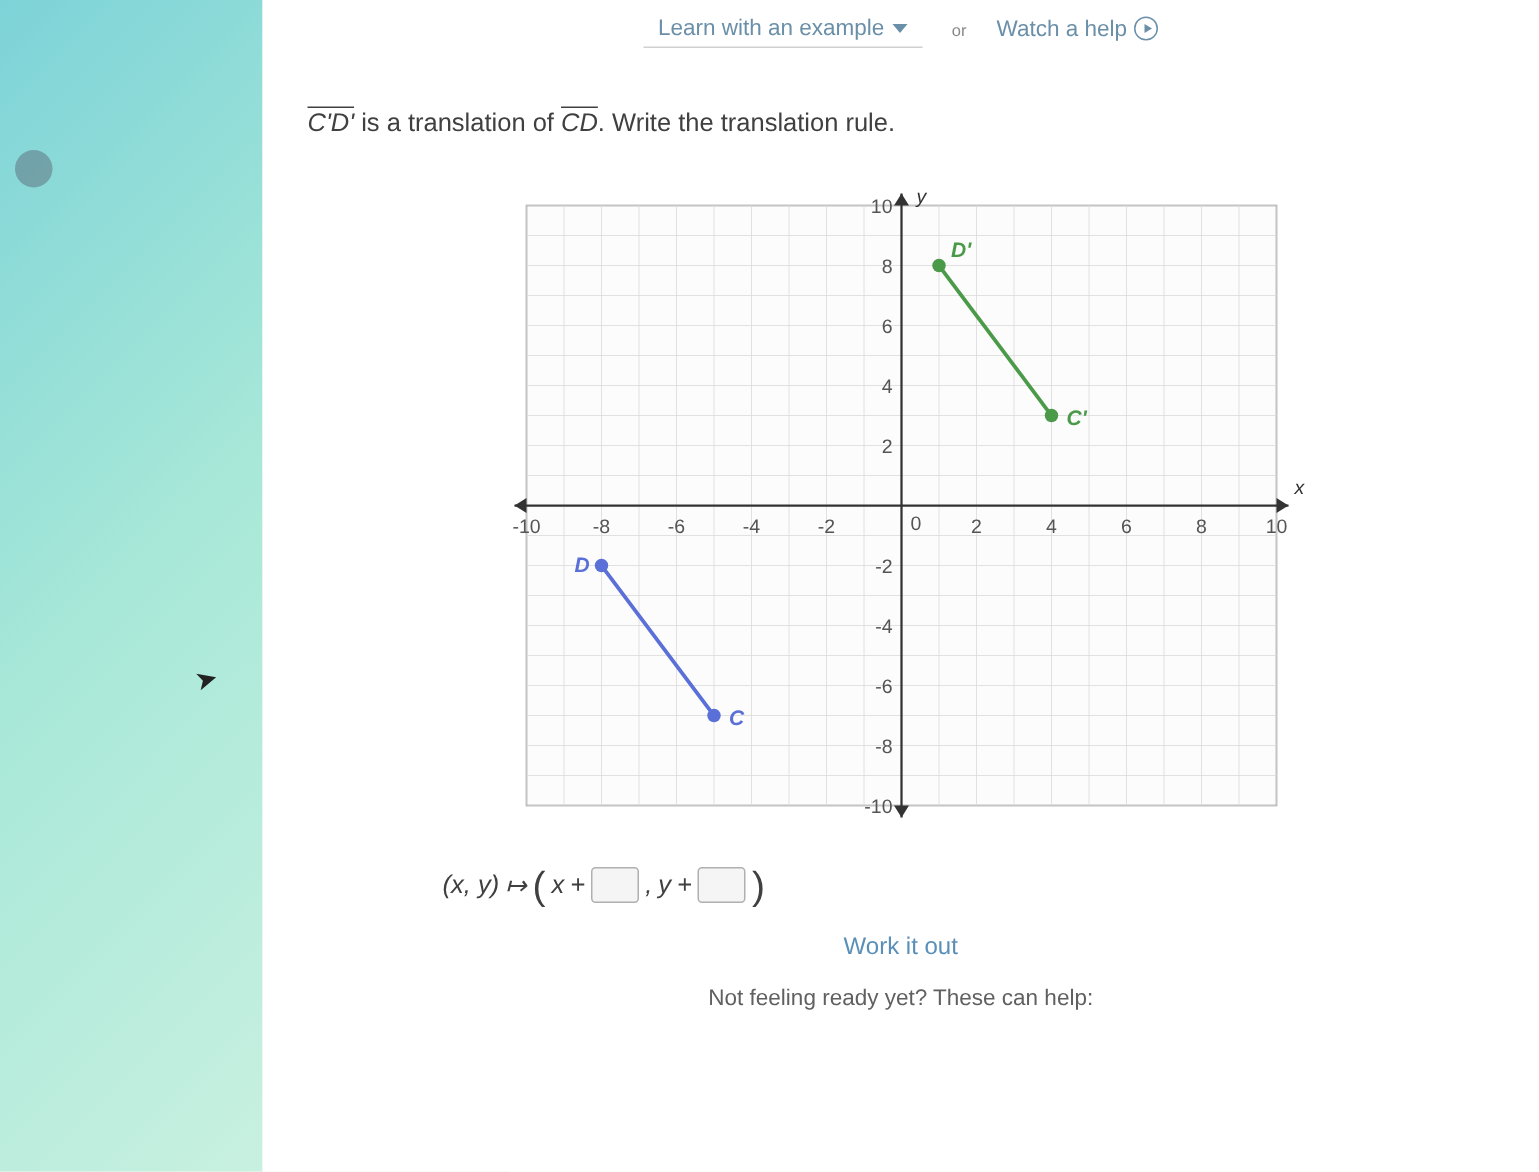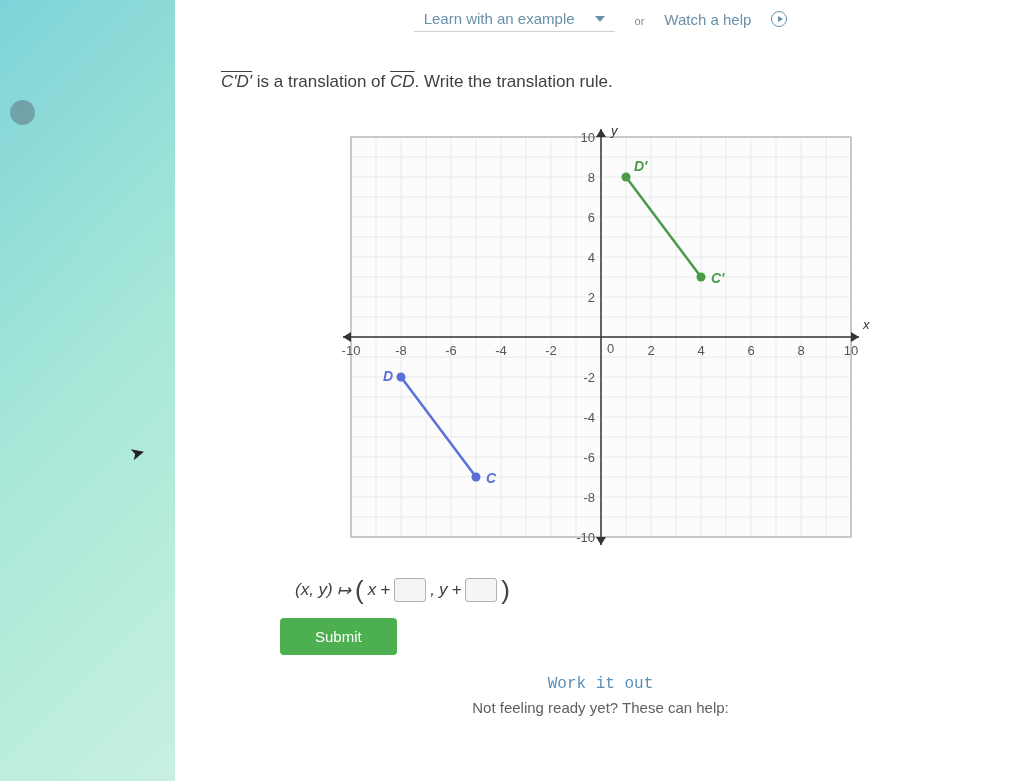--- a/index.html
+++ b/index.html
@@ -39,21 +39,21 @@
       gap: 20px;
       padding: 10px 0 20px;
       color: #888;
       font-size: 15px;
     }
     .top-links a {
       color: #6a8fa8;
       text-decoration: none;
       display: flex;
       align-items: center;
-      gap: 20px;
+      gap: 5px;
       padding-bottom: 4px;
     }
     .learn-link { border-bottom: 1px solid #d0d0d0; padding: 0 10px 4px; }
     .chevron-down {
       display: inline-block;
       width: 0; height: 0;
       border-left: 5px solid transparent;
       border-right: 5px solid transparent;
       border-top: 6px solid #6a8fa8;
     }
@@ -68,21 +68,21 @@
     .play-tri {
       width: 0; height: 0;
       border-top: 3px solid transparent;
       border-bottom: 3px solid transparent;
       border-left: 5px solid #6a8fa8;
       margin-left: 2px;
     }
     .question-text {
       font-size: 17px;
       color: #404040;
-      margin: 20px 0 15px 16px;
+      margin: 20px 0 15px 0;
     }
     .overline {
       text-decoration: overline;
       font-style: italic;
     }
     .graph-container {
       width: 560px;
       height: 460px;
       margin: 0 auto 10px;
       position: relative;
@@ -115,27 +115,26 @@
       padding: 10px 35px;
       font-size: 15px;
       cursor: pointer;
       margin-left: 75px;
     }
     .work-it-out {
       text-align: center;
       color: #5a8fb8;
       font-size: 16px;
       margin-top: 20px;
-      font-family: Liberation Mono, monospace;
     }
     .help-text {
       text-align: center;
       color: #606060;
       font-size: 15px;
-      margin-top: 6px;
+      margin-top: 16px;
     }
     .cursor {
       position: absolute;
       top: 442px;
       left: 130px;
       font-size: 18px;
       color: #222;
       transform: rotate(-15deg);
     }
     .or-text { font-size: 11px; }
@@ -261,17 +260,16 @@
     <span>x</span>
     <span>+</span>
     <input class="input-box" style="">
     <span>,</span>
     <span>y</span>
     <span>+</span>
     <input class="input-box" style="">
     <span class="paren-big">)</span>
   </div>
 
-  <button class="submit-btn">Submit</button>
 
   <div class="work-it-out">Work it out</div>
   <div class="help-text">Not feeling ready yet? These can help:</div>
 </div>
 
 </body></html>

